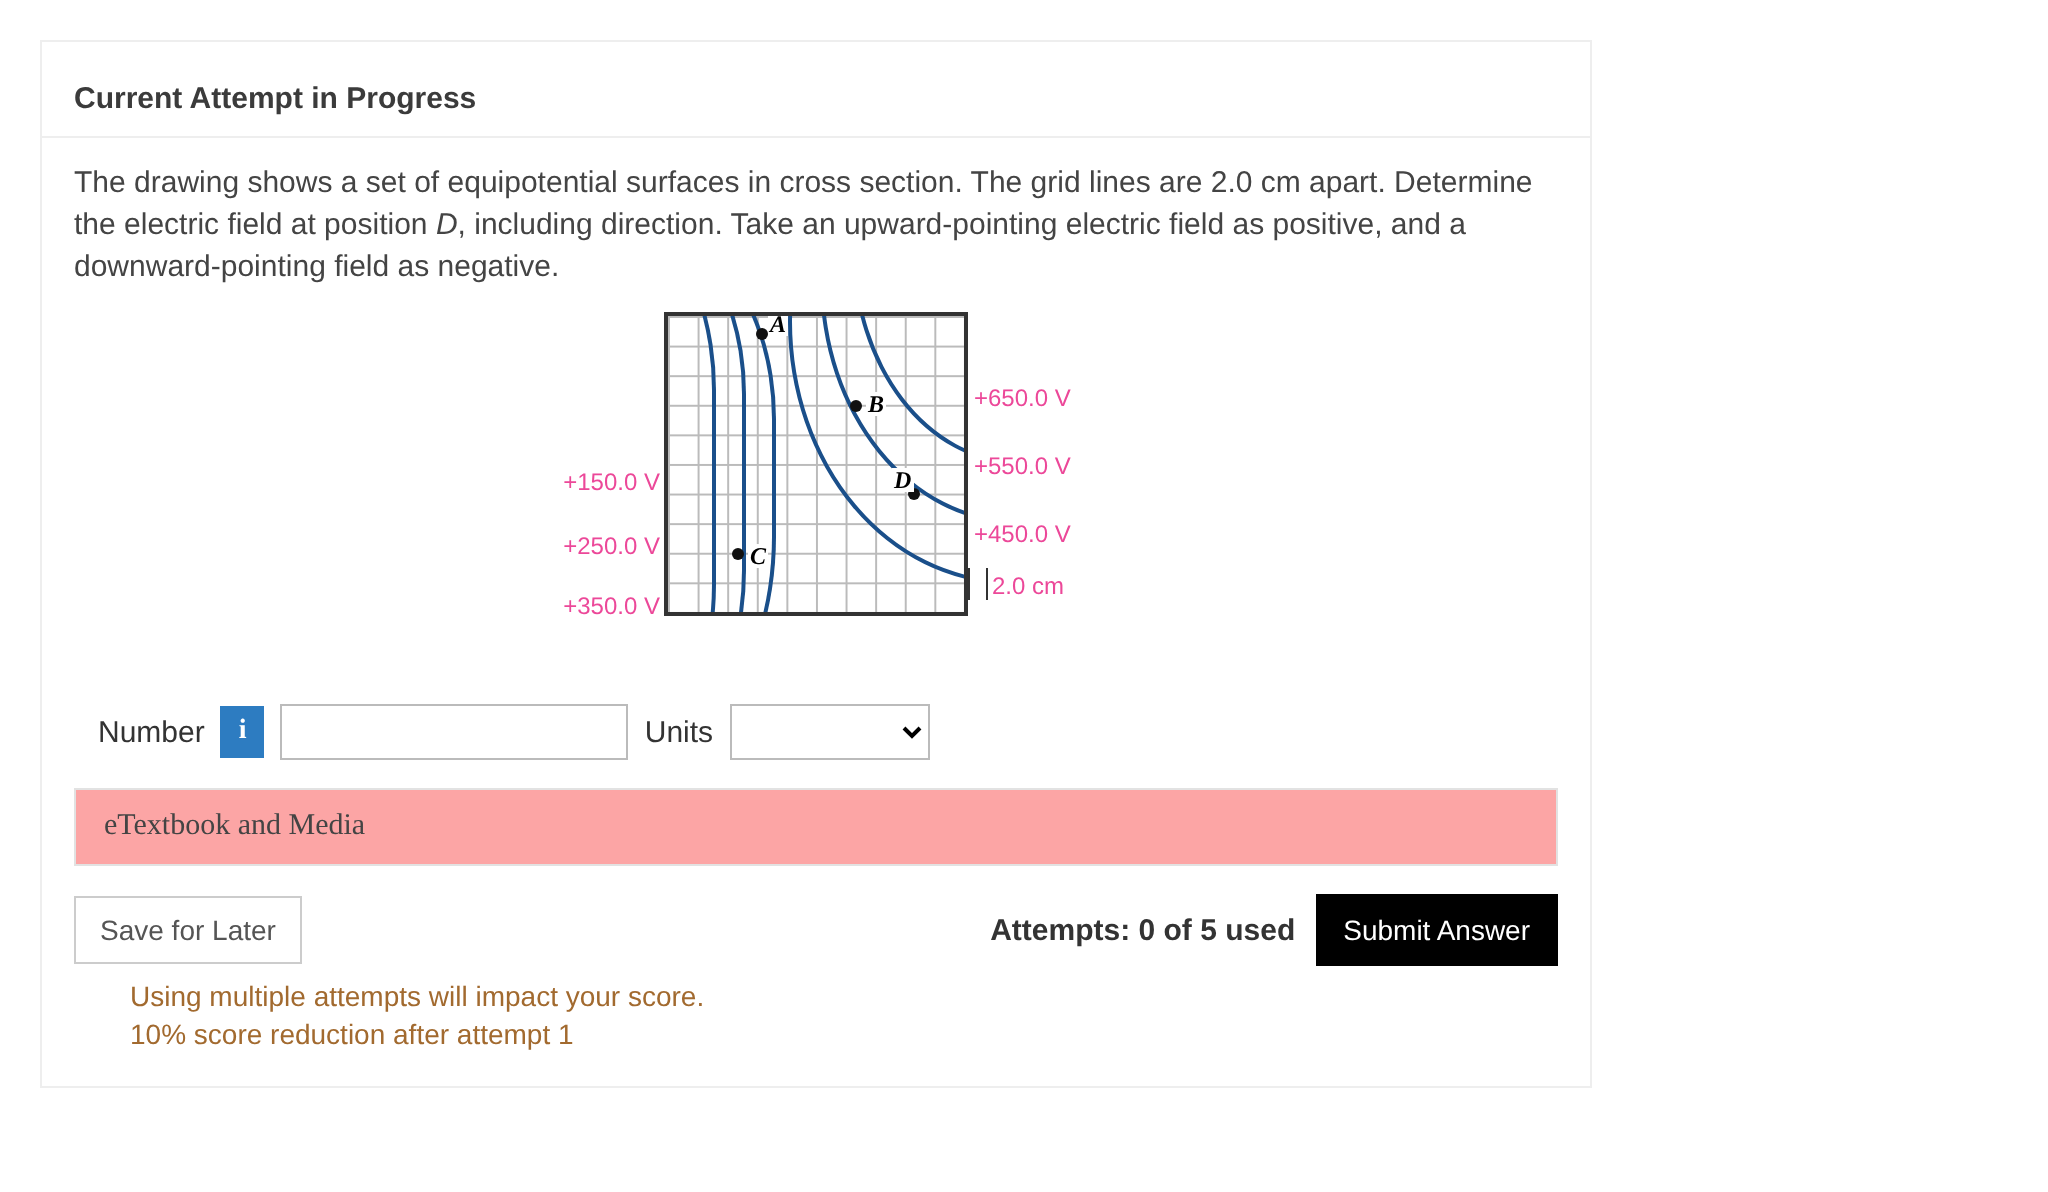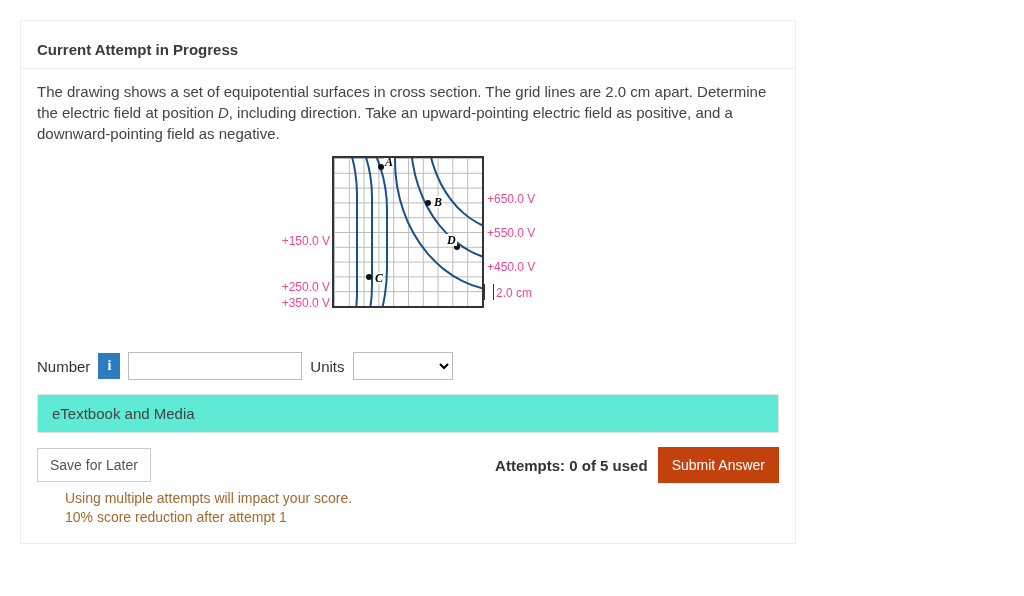--- a/index.html
+++ b/index.html
@@ -95,21 +95,21 @@
     position: absolute;
     left: 212px;
     width: 8px;
     border-left: 1px solid #333;
     border-right: 1px solid #333;
   }
   .answer-row {
     display: flex;
     align-items: center;
     gap: 8px;
-    margin: 18px 0 14px 0;
+    margin: 18px 0 14px 12px;
   }
   .answer-row label { font-size: 15px; color: #333; }
   .info-icon {
     width: 22px; height: 26px;
     display: flex;
     align-items: center;
     justify-content: center;
     background: #2d7cc1;
     color: #fff;
     font-weight: 700;
@@ -129,21 +129,22 @@
     border: 1px solid #bbb;
     font-size: 14px;
     background: #fff;
   }
   .etext {
     border: 1px solid #e2e2e2;
     padding: 10px 14px;
     font-size: 15px;
     color: #444;
     margin: 0 0 14px 0;
-    background: #5eead4;
+    background: #fca5a5;
+    font-family: Liberation Serif, serif;
   }
   .footer-row {
     display: flex;
     align-items: center;
     justify-content: space-between;
     margin-top: 4px;
   }
   .save-btn {
     border: 1px solid #ccc;
     background: #fff;
@@ -157,21 +158,21 @@
     align-items: center;
     gap: 10px;
     margin-left: 12px;
   }
   .attempts {
     font-weight: 700;
     color: #333;
     font-size: 15px;
   }
   .submit-btn {
-    background: #c2410c;
+    background: #000000;
     border: none;
     color: #fff;
     font-size: 14px;
     padding: 10px 14px;
     cursor: pointer;
   }
   .notes {
     margin-top: 6px;
     font-size: 14px;
     line-height: 1.35;
@@ -189,21 +190,21 @@
     <hr class="sep">
 
     <div class="prompt">
       <span>The drawing shows a set of equipotential surfaces in cross section. The grid lines are 2.0 cm apart. Determine the electric field at position </span><span class="italic">D</span><span>, including direction. Take an upward-pointing electric field as positive, and a downward-pointing field as negative.</span>
     </div>
 
     <div class="figure-wrap">
       <div class="figure">
 
         <div class="vlabel-left" style="top:78px">+150.0 V</div>
-        <div class="vlabel-left" style="top:124px">+250.0 V</div>
+        <div class="vlabel-left" style="top:110px">+250.0 V</div>
         <div class="vlabel-left" style="top:140px">+350.0 V</div>
 
         <div class="vlabel-right" style="top:36px">+650.0 V</div>
         <div class="vlabel-right" style="top:70px">+550.0 V</div>
         <div class="vlabel-right" style="top:104px">+450.0 V</div>
 
         <div class="scale-mark" style="top:128px;height:16px"></div>
         <div class="vlabel-right" style="top:130px;left:224px">2.0 cm</div>
 
         <div class="grid-box">

